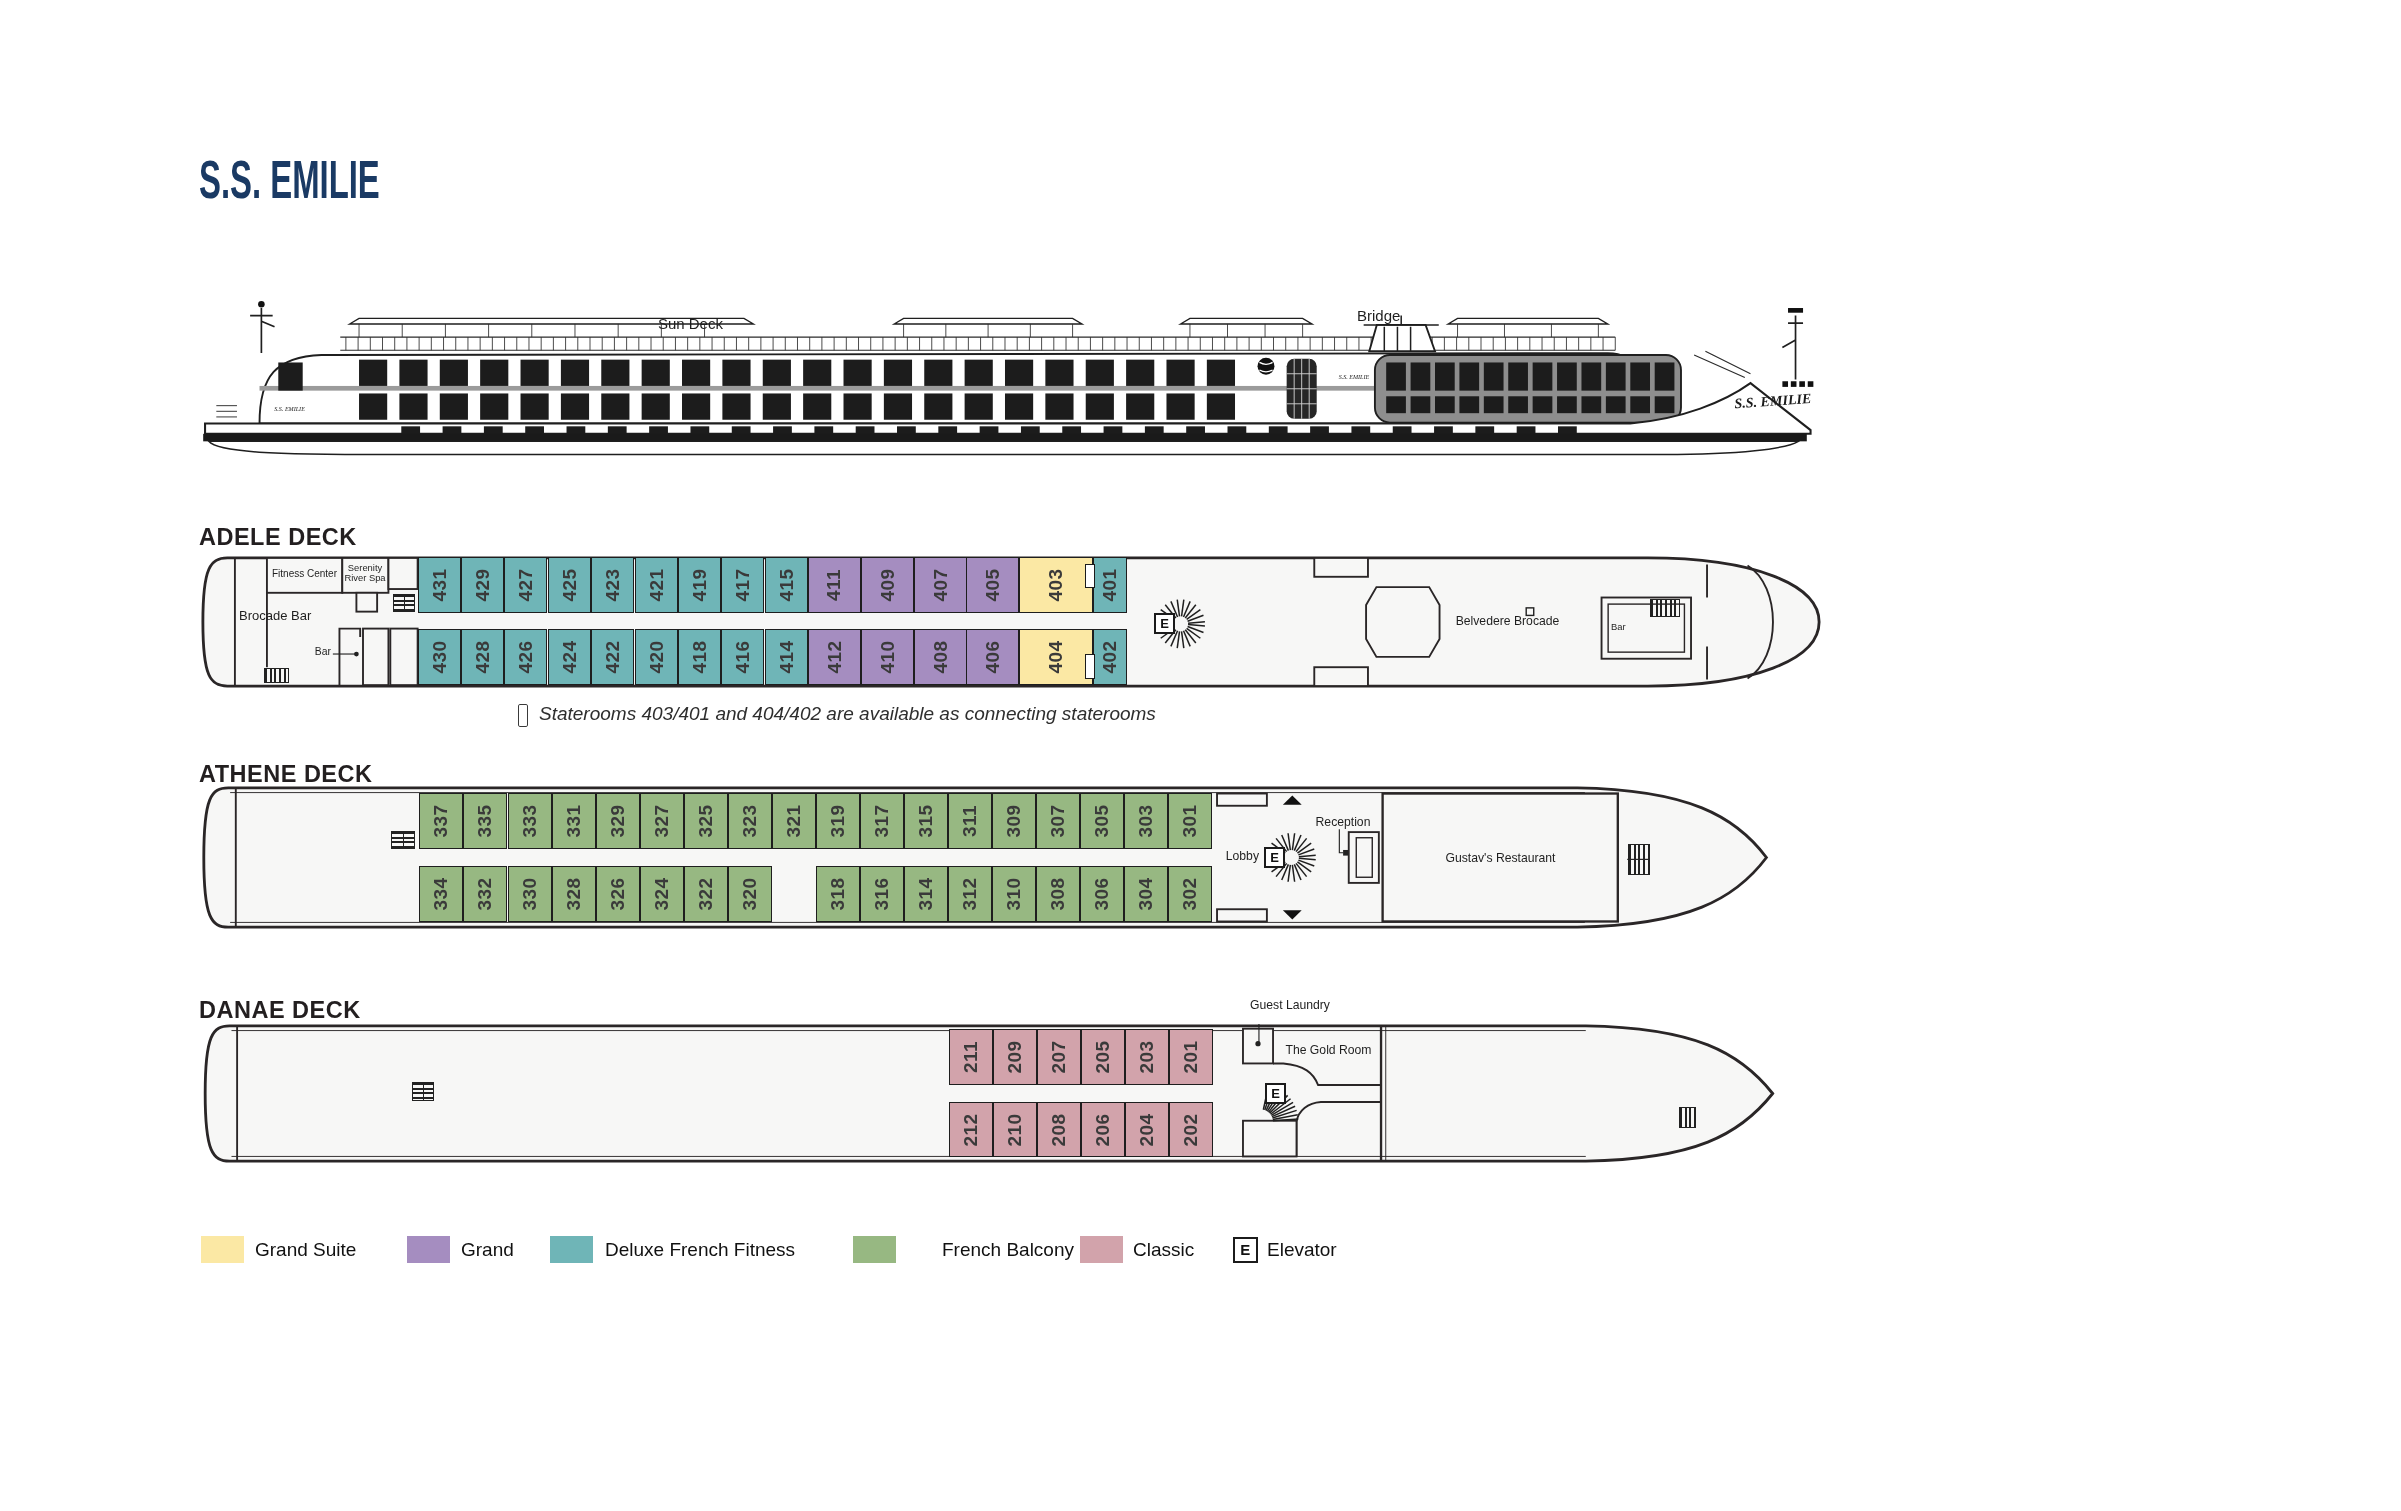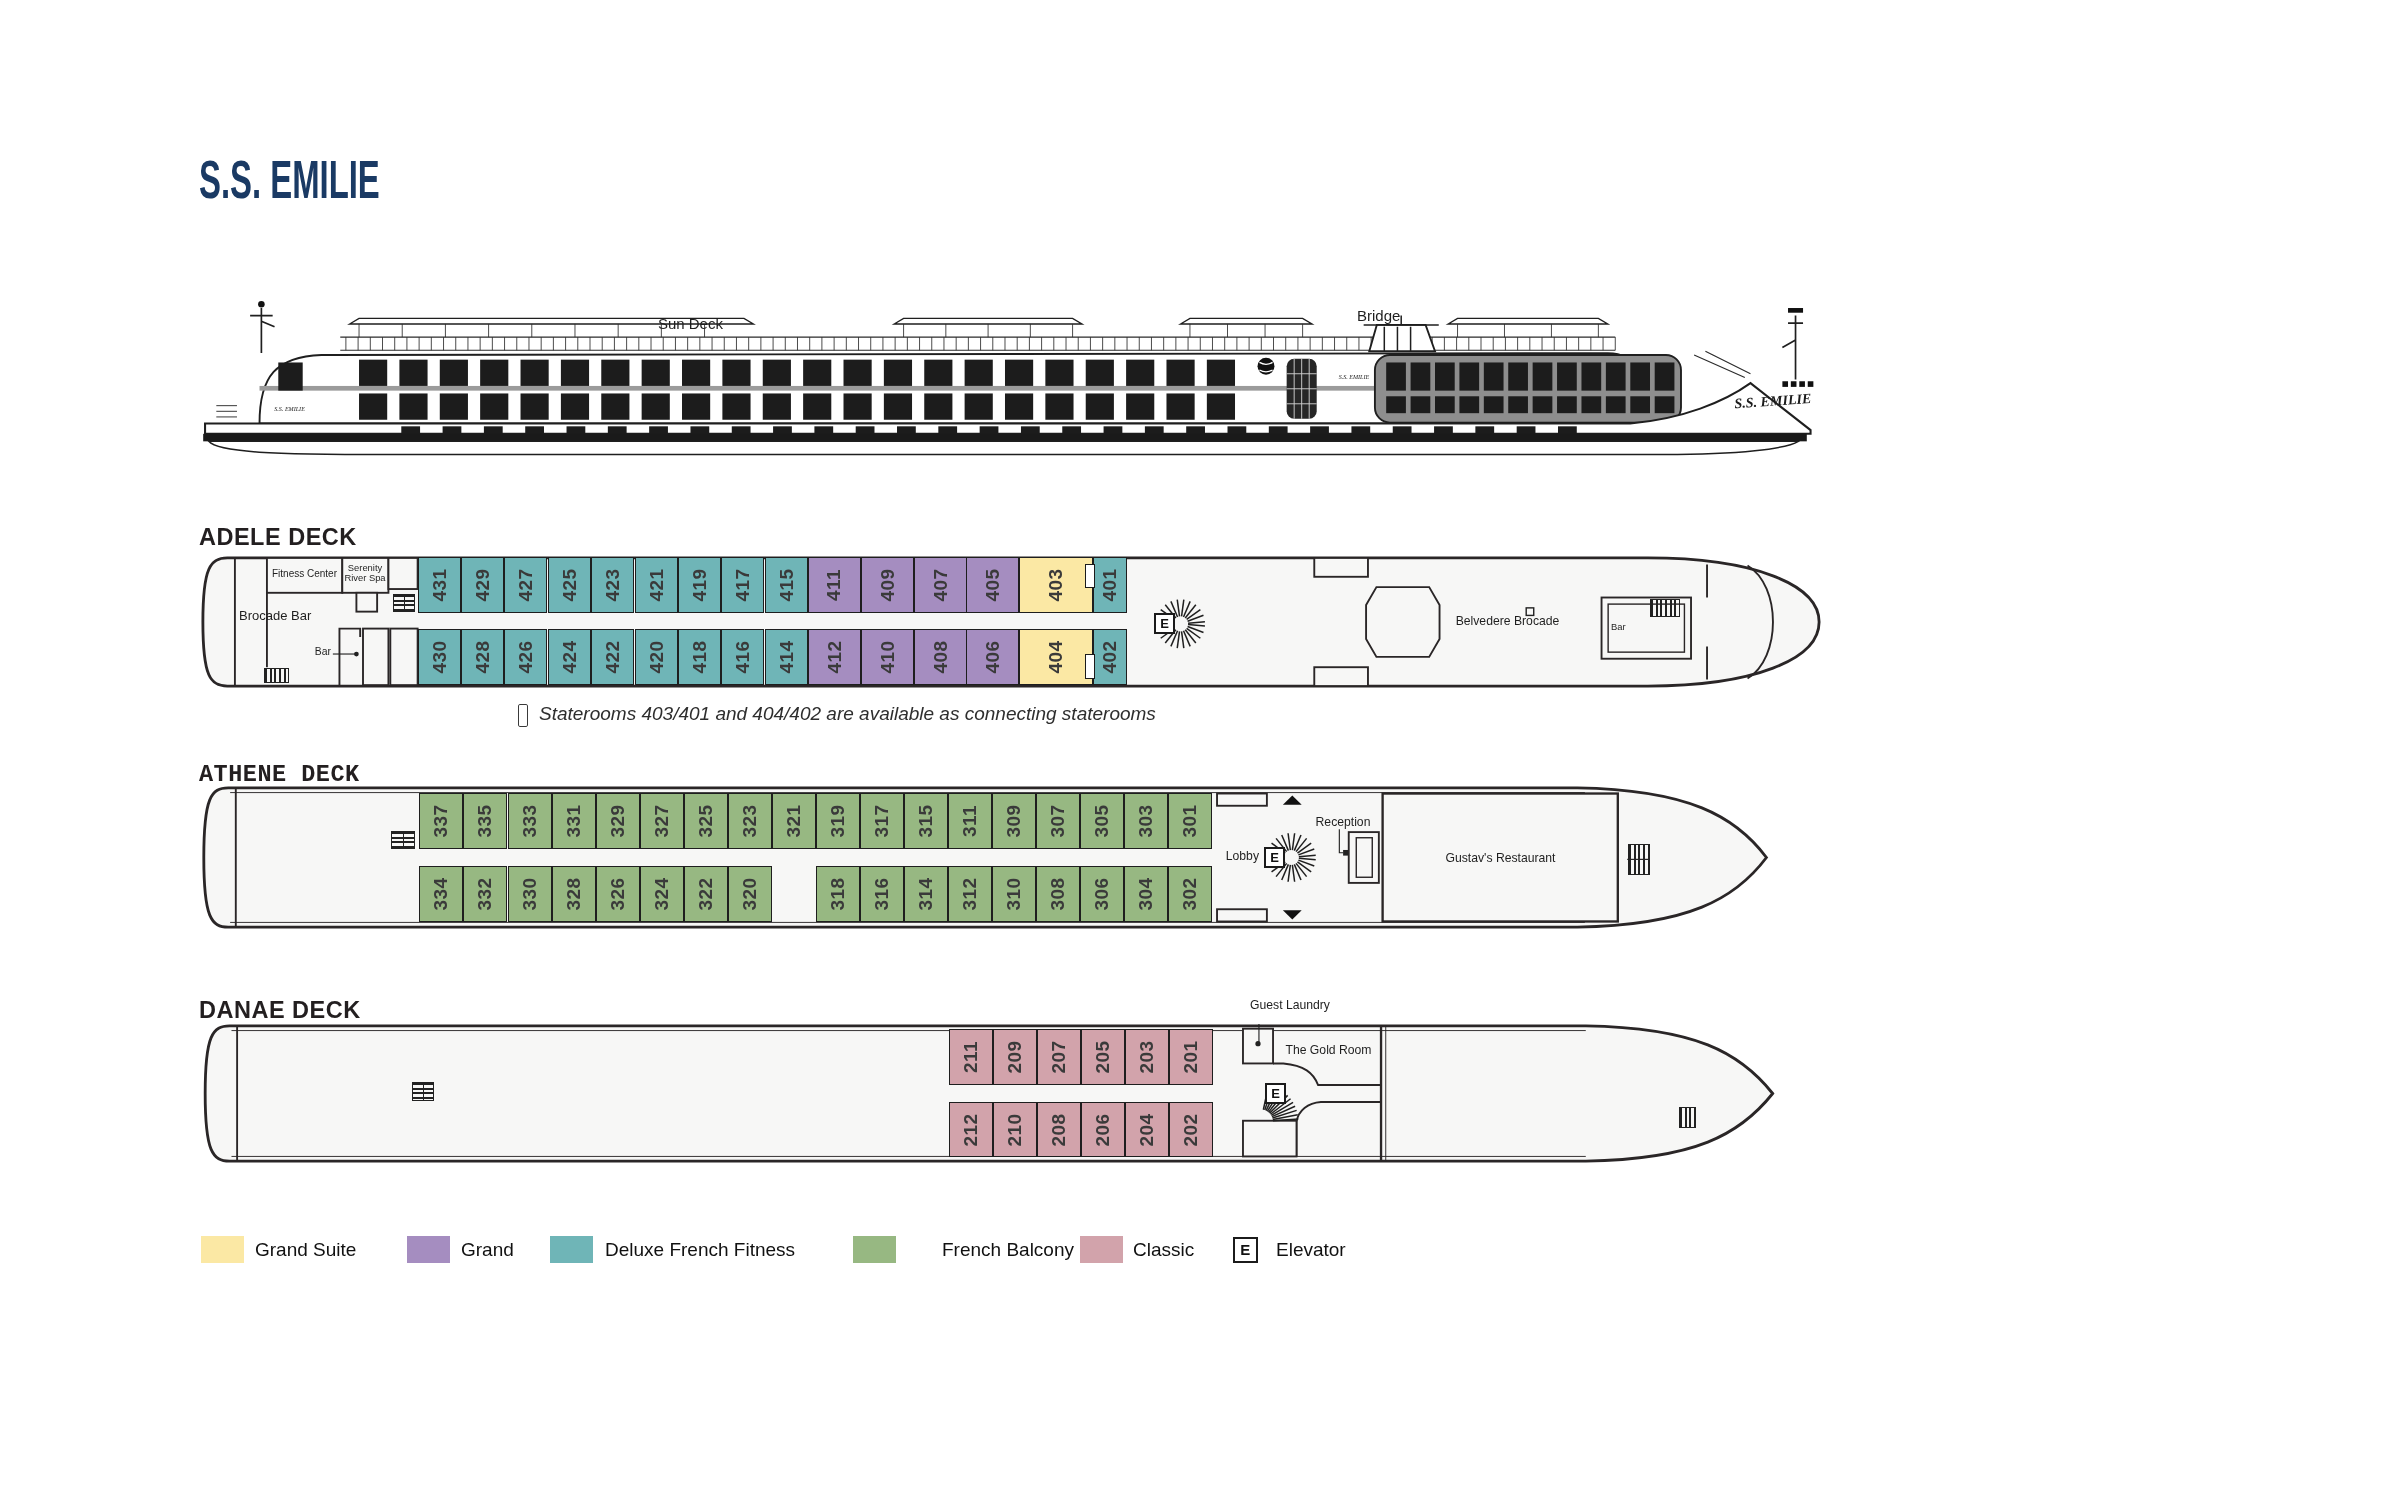--- a/index.html
+++ b/index.html
@@ -494,21 +494,21 @@
     <div class="dlabel" style="left:38px;top:53px;width:132px;font-size:13px;text-align:left;">Brocade Bar</div>
     <div class="dlabel" style="left:94px;top:90px;width:36px;font-size:10.4px;text-align:right;">Bar</div>
     <div class="dlabel" style="left:1231px;top:58px;width:151px;font-size:12.2px;">Belvedere Brocade</div>
     <div class="dlabel" style="left:1410px;top:66px;width:30px;font-size:9.4px;text-align:left;">Bar</div>
     <div class="ebox" style="left:953px;top:57px;">E</div>
   </div>
 
   <div class="abs" style="left:518px;top:704px;width:10.4px;height:22.6px;border:1.9px solid #3a3a3a;border-radius:1.9px;box-sizing:border-box;"></div>
   <div class="abs note-text" style="left:539px;top:703px;">Staterooms 403/401 and 404/402 are available as connecting staterooms</div>
 
-  <div class="abs deck-title" style="left:199px;top:761px;font-family:Liberation Mono, monospace;">ATHENE DECK</div>
+  <div class="abs deck-title" style="left:199px;top:761px;">ATHENE DECK</div>
 
   <div class="deck-body" style="top:786px;height:143px;">
     <svg width="1620" height="143" viewBox="0 0 1720 152">
       <path class="wfill" stroke-width="3" d="M28,2 H1462 C1580,4 1630,32 1663,76 C1630,120 1580,148 1462,150 H28 C10,150 2,140 2,76 C2,12 10,2 28,2 Z"></path>
       <path class="wall" stroke-width="1" d="M30,7 H1470 M30,145 H1470"></path>
       <path class="wall" stroke-width="2" d="M36,3 V149"></path>
       <rect class="wfill" stroke-width="2" x="1079" y="8" width="53" height="13"></rect>
       <rect class="wfill" stroke-width="2" x="1079" y="131" width="53" height="13"></rect>
       <polygon points="1149,20 1169,20 1159,10" fill="#111"></polygon>
       <polygon points="1149,132 1169,132 1159,142" fill="#111"></polygon>
@@ -751,17 +751,17 @@
     <div class="legend-label" style="left:54px;">Grand Suite</div>
     <div class="legend-swatch" style="left: 206px; background: rgb(165, 141, 192);"></div>
     <div class="legend-label" style="left:260px;">Grand</div>
     <div class="legend-swatch" style="left: 349px; background: rgb(111, 181, 183);"></div>
     <div class="legend-label" style="left:404px;">Deluxe French Fitness</div>
     <div class="legend-swatch" style="left: 652px; background: rgb(151, 184, 130);"></div>
     <div class="legend-label" style="left:705px;margin-left:36px;">French Balcony</div>
     <div class="legend-swatch" style="left: 879px; background: rgb(210, 163, 171);"></div>
     <div class="legend-label" style="left:932px;">Classic</div>
     <div class="ebox" style="left:1032px;top:0.9px;width:24.5px;height:26px;font-size:15px;">E</div>
-    <div class="legend-label" style="left:1066px;margin-left:9px;">Elevator</div>
+    <div class="legend-label" style="left:1066px;">Elevator</div>
   </div>
 
 </div>
 
 
 </body></html>

